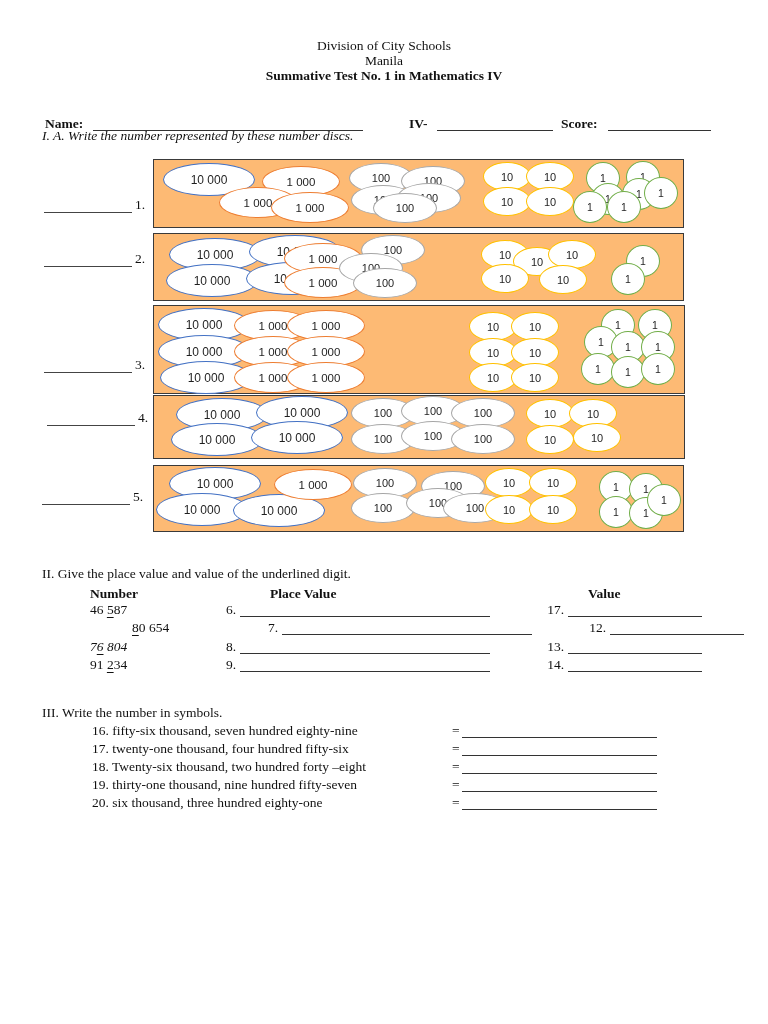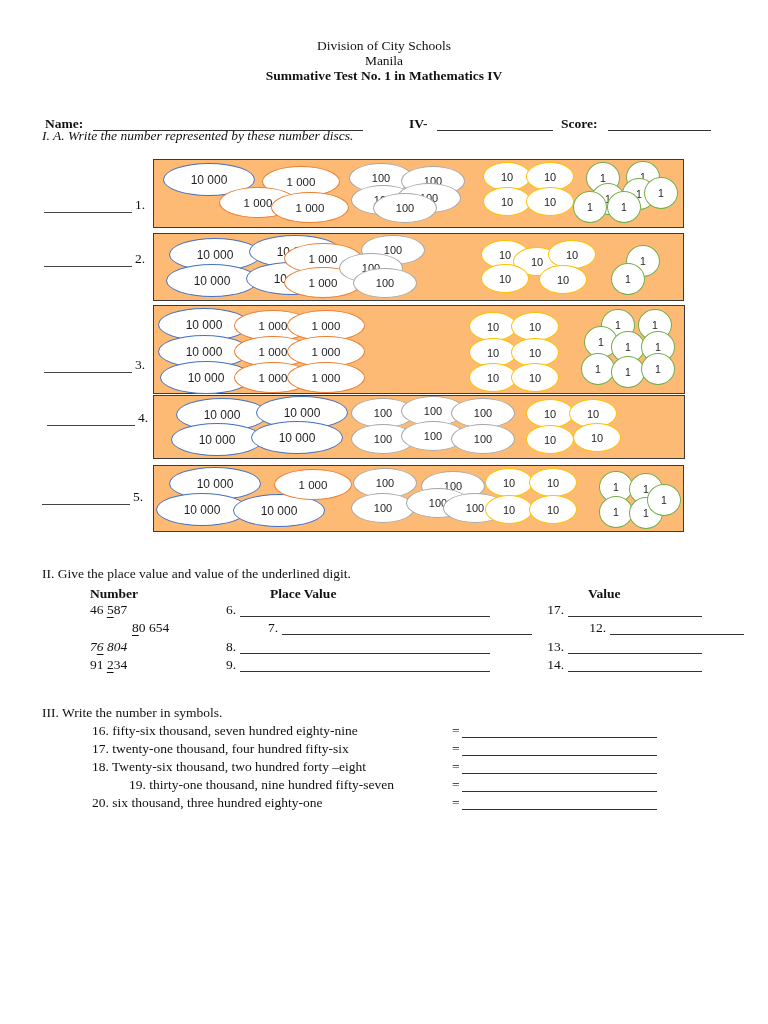--- a/index.html
+++ b/index.html
@@ -215,21 +215,21 @@
     <span class="abs" style="left:92px;"><span>17.</span> <span>twenty-one thousand, four hundred fifty-six</span></span>
     <span class="abs" style="left:452px;">=</span>
     <span class="rule" style="left:462px;top:0;width:195px;"></span>
   </div>
   <div class="abs" style="left:0;top:759px;width:768px;height:17px;text-align:center;">
     <span class="abs" style="left:92px;"><span>18.</span> <span>Twenty-six thousand, two hundred forty –eight</span></span>
     <span class="abs" style="left:452px;">=</span>
     <span class="rule" style="left:462px;top:0;width:195px;"></span>
   </div>
   <div class="abs" style="left:0;top:777px;width:768px;height:17px;">
-    <span class="abs" style="left:92px;margin-left:37px;"><span>19.</span> <span>thirty-one thousand, nine hundred fifty-seven</span></span>
+    <span class="abs" style="left:92px;"><span>19.</span> <span>thirty-one thousand, nine hundred fifty-seven</span></span>
     <span class="abs" style="left:452px;">=</span>
     <span class="rule" style="left:462px;top:0;width:195px;"></span>
   </div>
   <div class="abs" style="left:0;top:795px;width:768px;height:17px;">
     <span class="abs" style="left:92px;"><span>20.</span> <span>six thousand, three hundred eighty-one</span></span>
     <span class="abs" style="left:452px;">=</span>
     <span class="rule" style="left:462px;top:0;width:195px;"></span>
   </div>
 
 </div>

